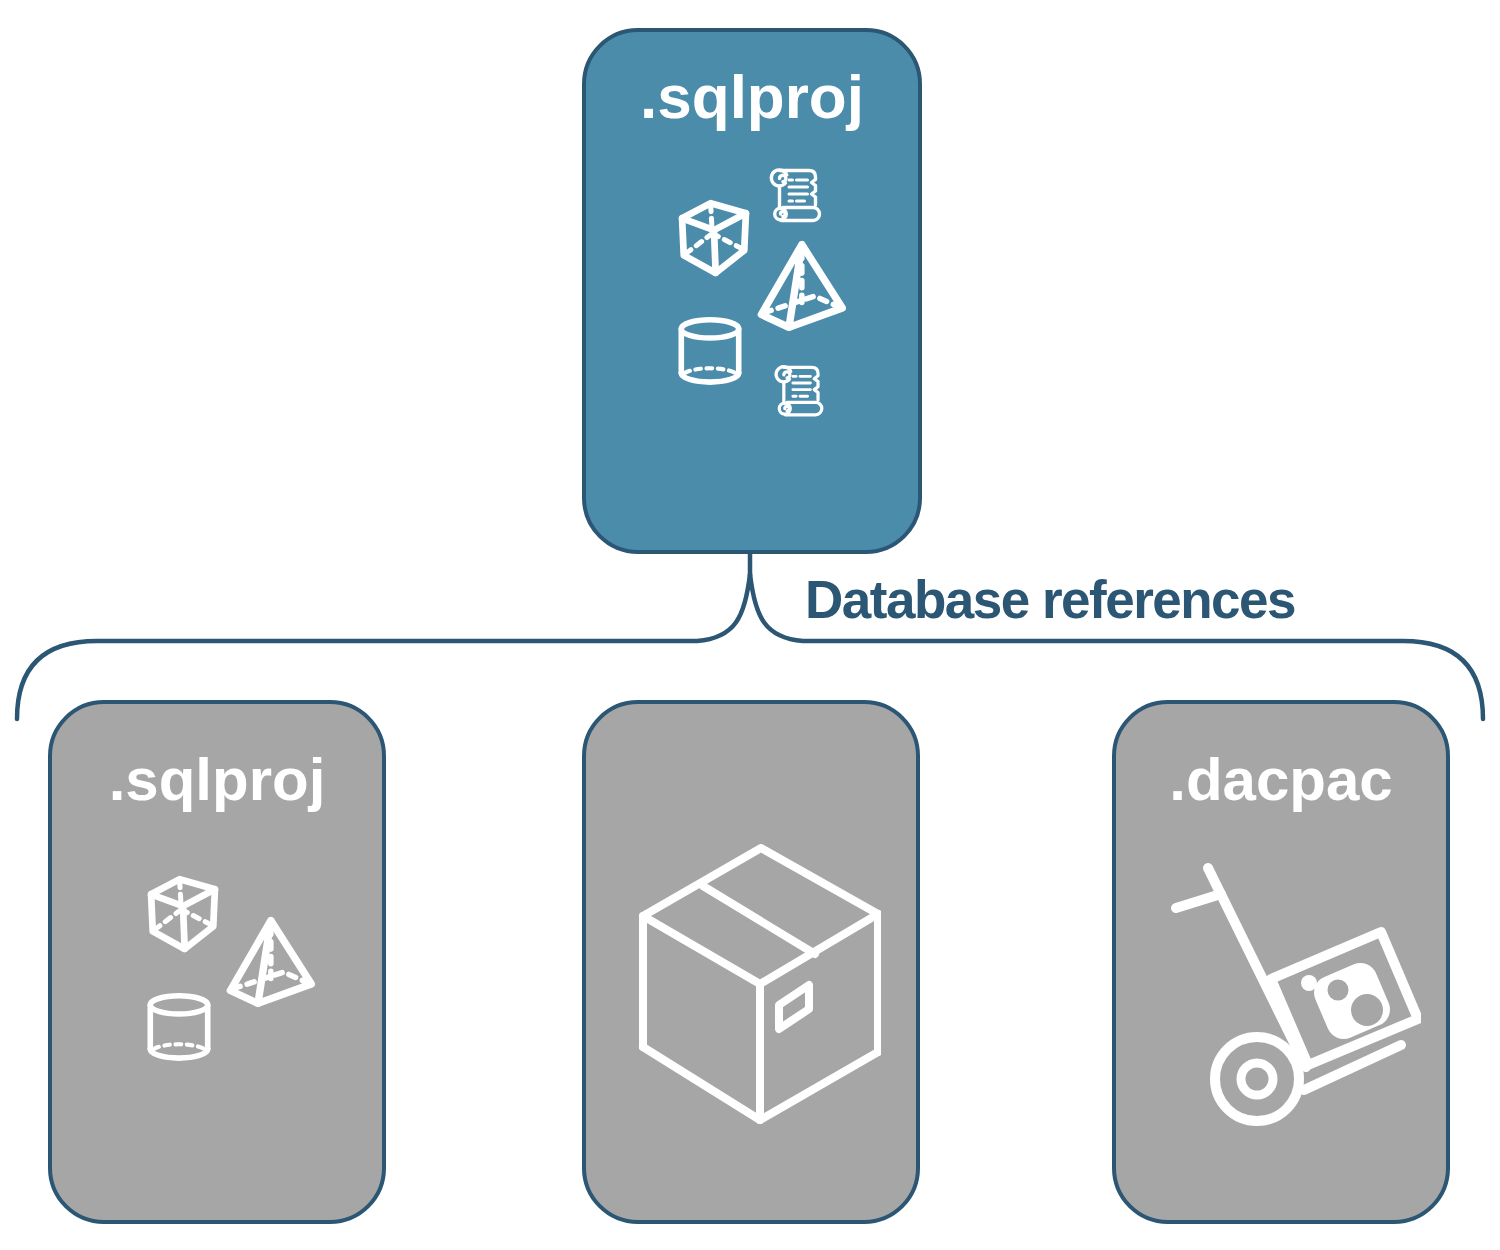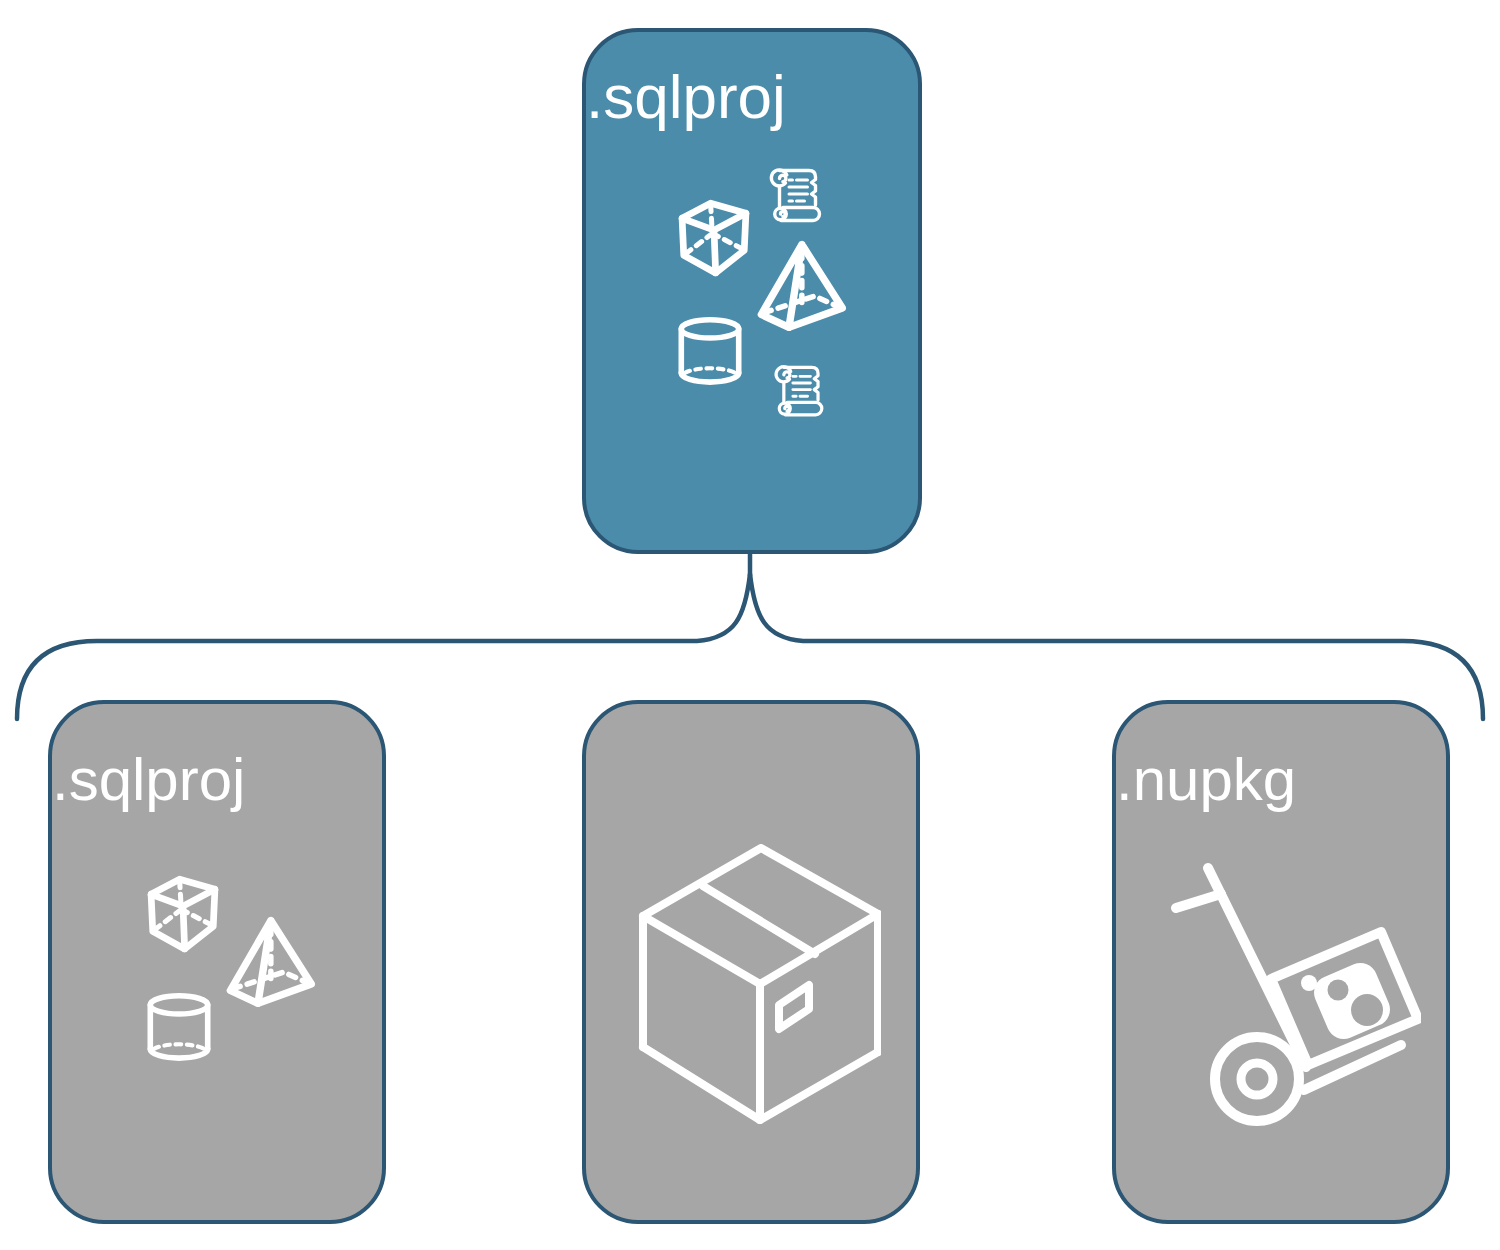--- a/index.html
+++ b/index.html
@@ -16,21 +16,21 @@
   .box{
     position:absolute;box-sizing:border-box;border:4.5px solid var(--line);
     border-radius:56px;
   }
   .box.root{left:582px;top:28px;width:340px;height:526px;background:var(--root-fill);}
   .box.child{width:338px;height:524px;top:700px;background:var(--child-fill);}
   .box.c1{left:48px;}
   .box.c2{left:582px;}
   .box.c3{left:1112px;}
   .box-title{
-    color:var(--title-text);font-weight:400;line-height:1;
+    text-align:center;color:var(--title-text);font-weight:700;line-height:1;
     letter-spacing:0px;
   }
   .root .box-title{margin-top:34px;font-size:62px;}
   .child .box-title{margin-top:46px;font-size:60px;}
   .icon-abs{position:absolute;}
   
   .wh{fill:none;stroke:#fff;stroke-width:8;stroke-linejoin:round;stroke-linecap:round;}
   .wh.dash{stroke-dasharray:8 8;stroke-width:6;}
   .scrl{fill:none;stroke:#fff;stroke-width:3.4;stroke-linejoin:round;stroke-linecap:round;}
   .scrl.txt{stroke-width:3;}
@@ -46,20 +46,21 @@
 </head>
 <body>
 
 <div class="canvas">
 
   <svg class="brace-svg" width="1500" height="1250" viewBox="0 0 1500 1250">
     <path class="brace-path" d="M750 552 L750 576"></path>
     <path class="brace-path" d="M17 719 Q17 641 97 641 L697 641 C735 638 745 617 750 574 C755 617 765 638 803 641 L1403 641 Q1483 641 1483 719"></path>
   </svg>
 
+  <div class="connector-label">Database references</div>
 
   <div class="box root">
     <div class="box-title">.sqlproj</div>
 
     <svg class="icon-abs" style="left:86px;top:164px;" width="178" height="198" viewBox="0 0 178 198">
       <svg x="0" y="0" width="84" height="85" viewBox="0 0 100 100">
         <path class="wh" d="M12 26 L46 8 L88 20 L86 64 L52 91 L14 70 Z"></path>
         <path class="wh" d="M12 26 L50 40 L88 20 M50 40 L52 91"></path>
         <path class="wh dash" d="M46 10 L48 44 M48 44 L15 69 M48 44 L85 63"></path>
       </svg>
@@ -123,21 +124,21 @@
     <svg class="icon-abs" style="left:52px;top:140px;" width="243" height="280" viewBox="0 0 243 280">
       <path class="pkg" d="M123 4 L240 70 L122 140 L5 72 Z"></path>
       <path class="pkg" d="M65 42 L177 110"></path>
       <path class="pkg" d="M5 72 L5 203 M122 140 L122 276 M240 70 L240 208"></path>
       <path class="pkg" d="M5 203 L122 276 L240 208"></path>
       <path class="pkg" d="M141 161 L171 141 L171 165 L141 185 Z"></path>
     </svg>
   </div>
 
   <div class="box child c3">
-    <div class="box-title">.nupkg</div>
+    <div class="box-title">.dacpac</div>
     <svg class="icon-abs" style="left:55px;top:158px;" width="250" height="300" viewBox="0 0 250 300">
       <path class="ht" d="M37 6 L135 205"></path>
       <path class="ht" d="M5 46 L50 32"></path>
       <circle class="ht" cx="86" cy="217" r="42"></circle>
       <circle class="ht" cx="86" cy="217" r="16" style="stroke-width:9"></circle>
       <path class="ht" d="M133 228 L230 183"></path>
       <path class="ht" d="M100 117 L210 70 L247 157 L137 203 Z"></path>
       <g>
         <rect x="148" y="106" width="66" height="66" rx="17" fill="#fff" transform="rotate(-23 181 139)"></rect>
         <circle cx="167" cy="128" r="10.5" fill="var(--child-fill)"></circle>

